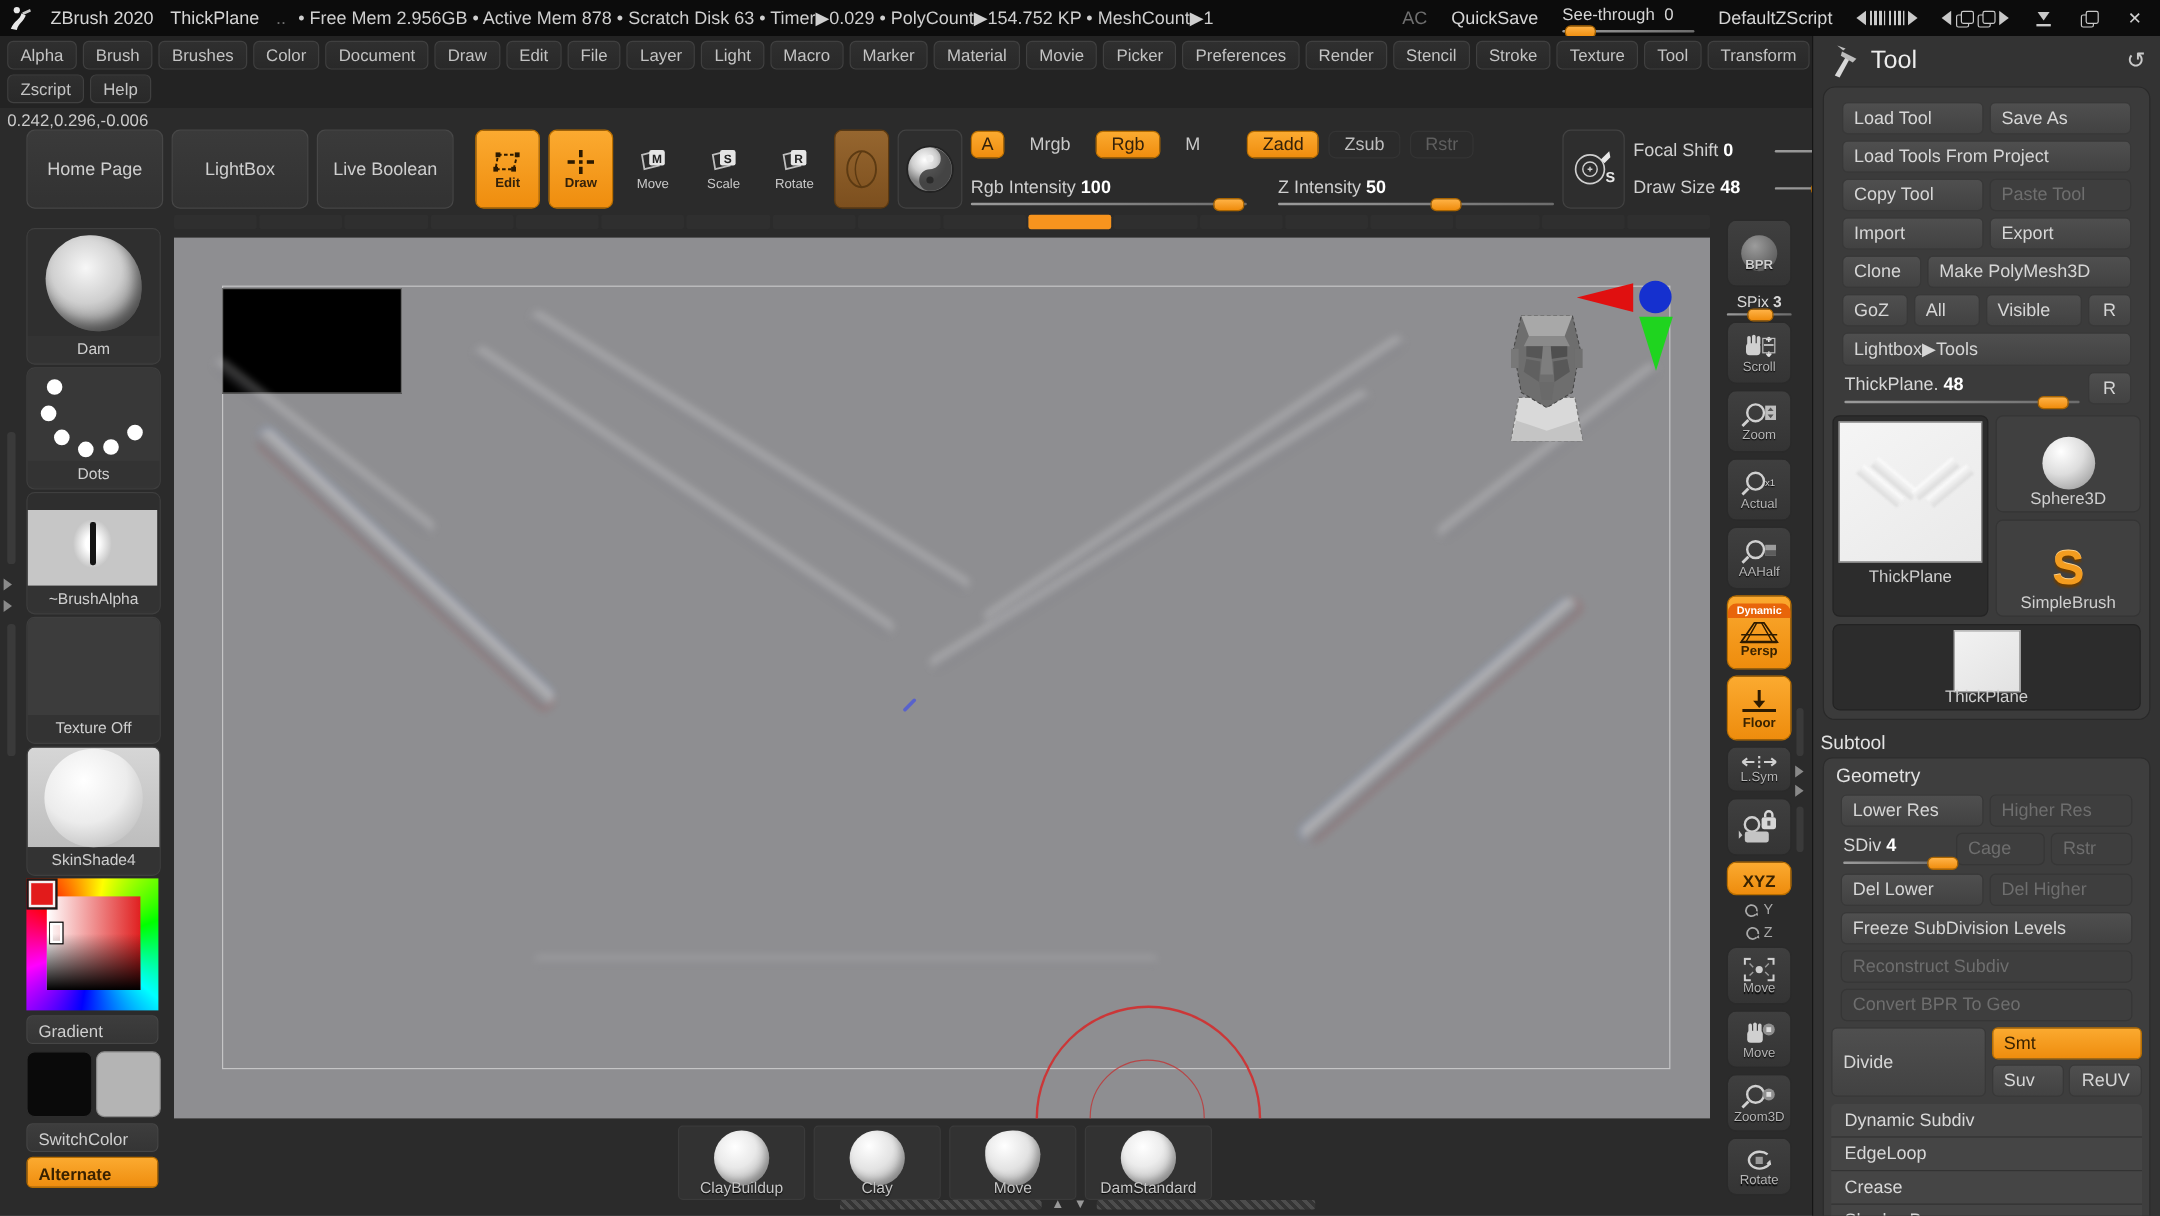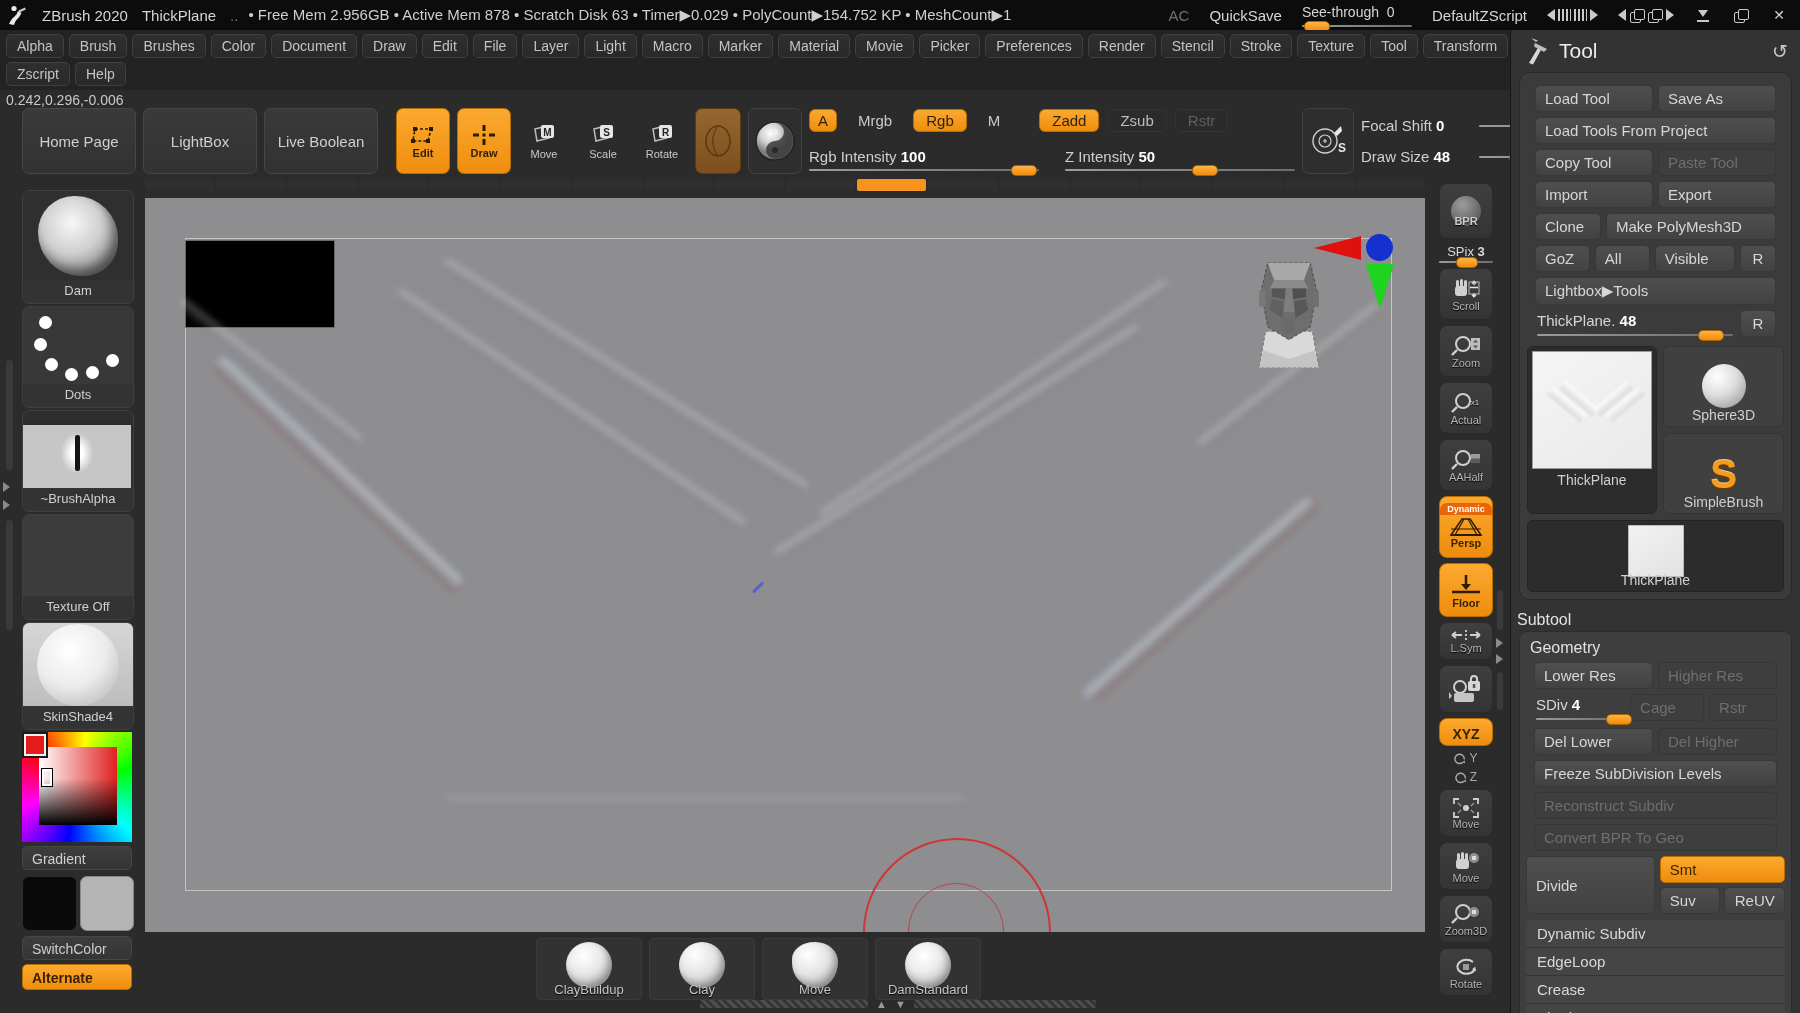--- a/index.html
+++ b/index.html
@@ -78,21 +78,21 @@
   .blackrect{position:absolute;left:40px;top:42px;width:148px;height:86px;background:#000;border:1px solid #6a6a6a;}
   .streak{position:absolute;height:12px;border-radius:6px;filter:blur(3px);opacity:.55;
     background:linear-gradient(to bottom,rgba(255,255,255,.55),rgba(70,70,82,.3));}
   .streak.chroma{box-shadow:2px 2px 3px rgba(160,50,50,.4),-2px -2px 3px rgba(130,160,210,.45);opacity:.8;}
   .ring{position:absolute;border-radius:50%;border:2px solid rgba(214,40,40,.85);}
   .bluedash{position:absolute;width:14px;height:3px;background:#5862cc;transform:rotate(-45deg);border-radius:2px;}
   .axis-red{position:absolute;width:0;height:0;border-top:12px solid transparent;border-bottom:12px solid transparent;border-right:47px solid #e01010;}
   .axis-blue{position:absolute;width:27px;height:27px;border-radius:50%;background:#1530cf;}
   .axis-green{position:absolute;width:0;height:0;border-left:14px solid transparent;border-right:14px solid transparent;border-top:45px solid #1fd41f;}
   
-  .shelf{position:absolute;left:536px;top:938px;display:flex;gap:7px;}
+  .shelf{position:absolute;left:565px;top:938px;display:flex;gap:7px;}
   .shelf-item{width:106px;height:62px;background:#323232;border:1px solid #3b3b3b;border-radius:4px;
     display:flex;flex-direction:column;align-items:center;justify-content:flex-end;padding-bottom:2px;box-sizing:border-box;}
   .bsphere{width:46px;height:46px;border-radius:50%;margin-bottom:-6px;
     background:radial-gradient(circle at 35% 28%,#ffffff,#e3e3e3 45%,#b5b5b5 78%,#8f8f8f);box-shadow:inset -3px -4px 6px rgba(0,0,0,.25);}
   .shelf-item .lab{font-size:13px;color:#c6c6c6;text-shadow:0 1px 1px #000;}
   .shelf-scroll{position:absolute;left:700px;top:1000px;display:flex;align-items:center;gap:8px;}
   .hbar{height:8px;background:repeating-linear-gradient(45deg,#4d4d4d 0 3px,#343434 3px 6px);border-radius:2px;}
   .shelf-scroll .arr{color:#999;font-size:11px;line-height:8px;}
   
   .nav{position:absolute;left:1437px;top:183px;width:58px;display:flex;flex-direction:column;align-items:center;gap:5px;}

